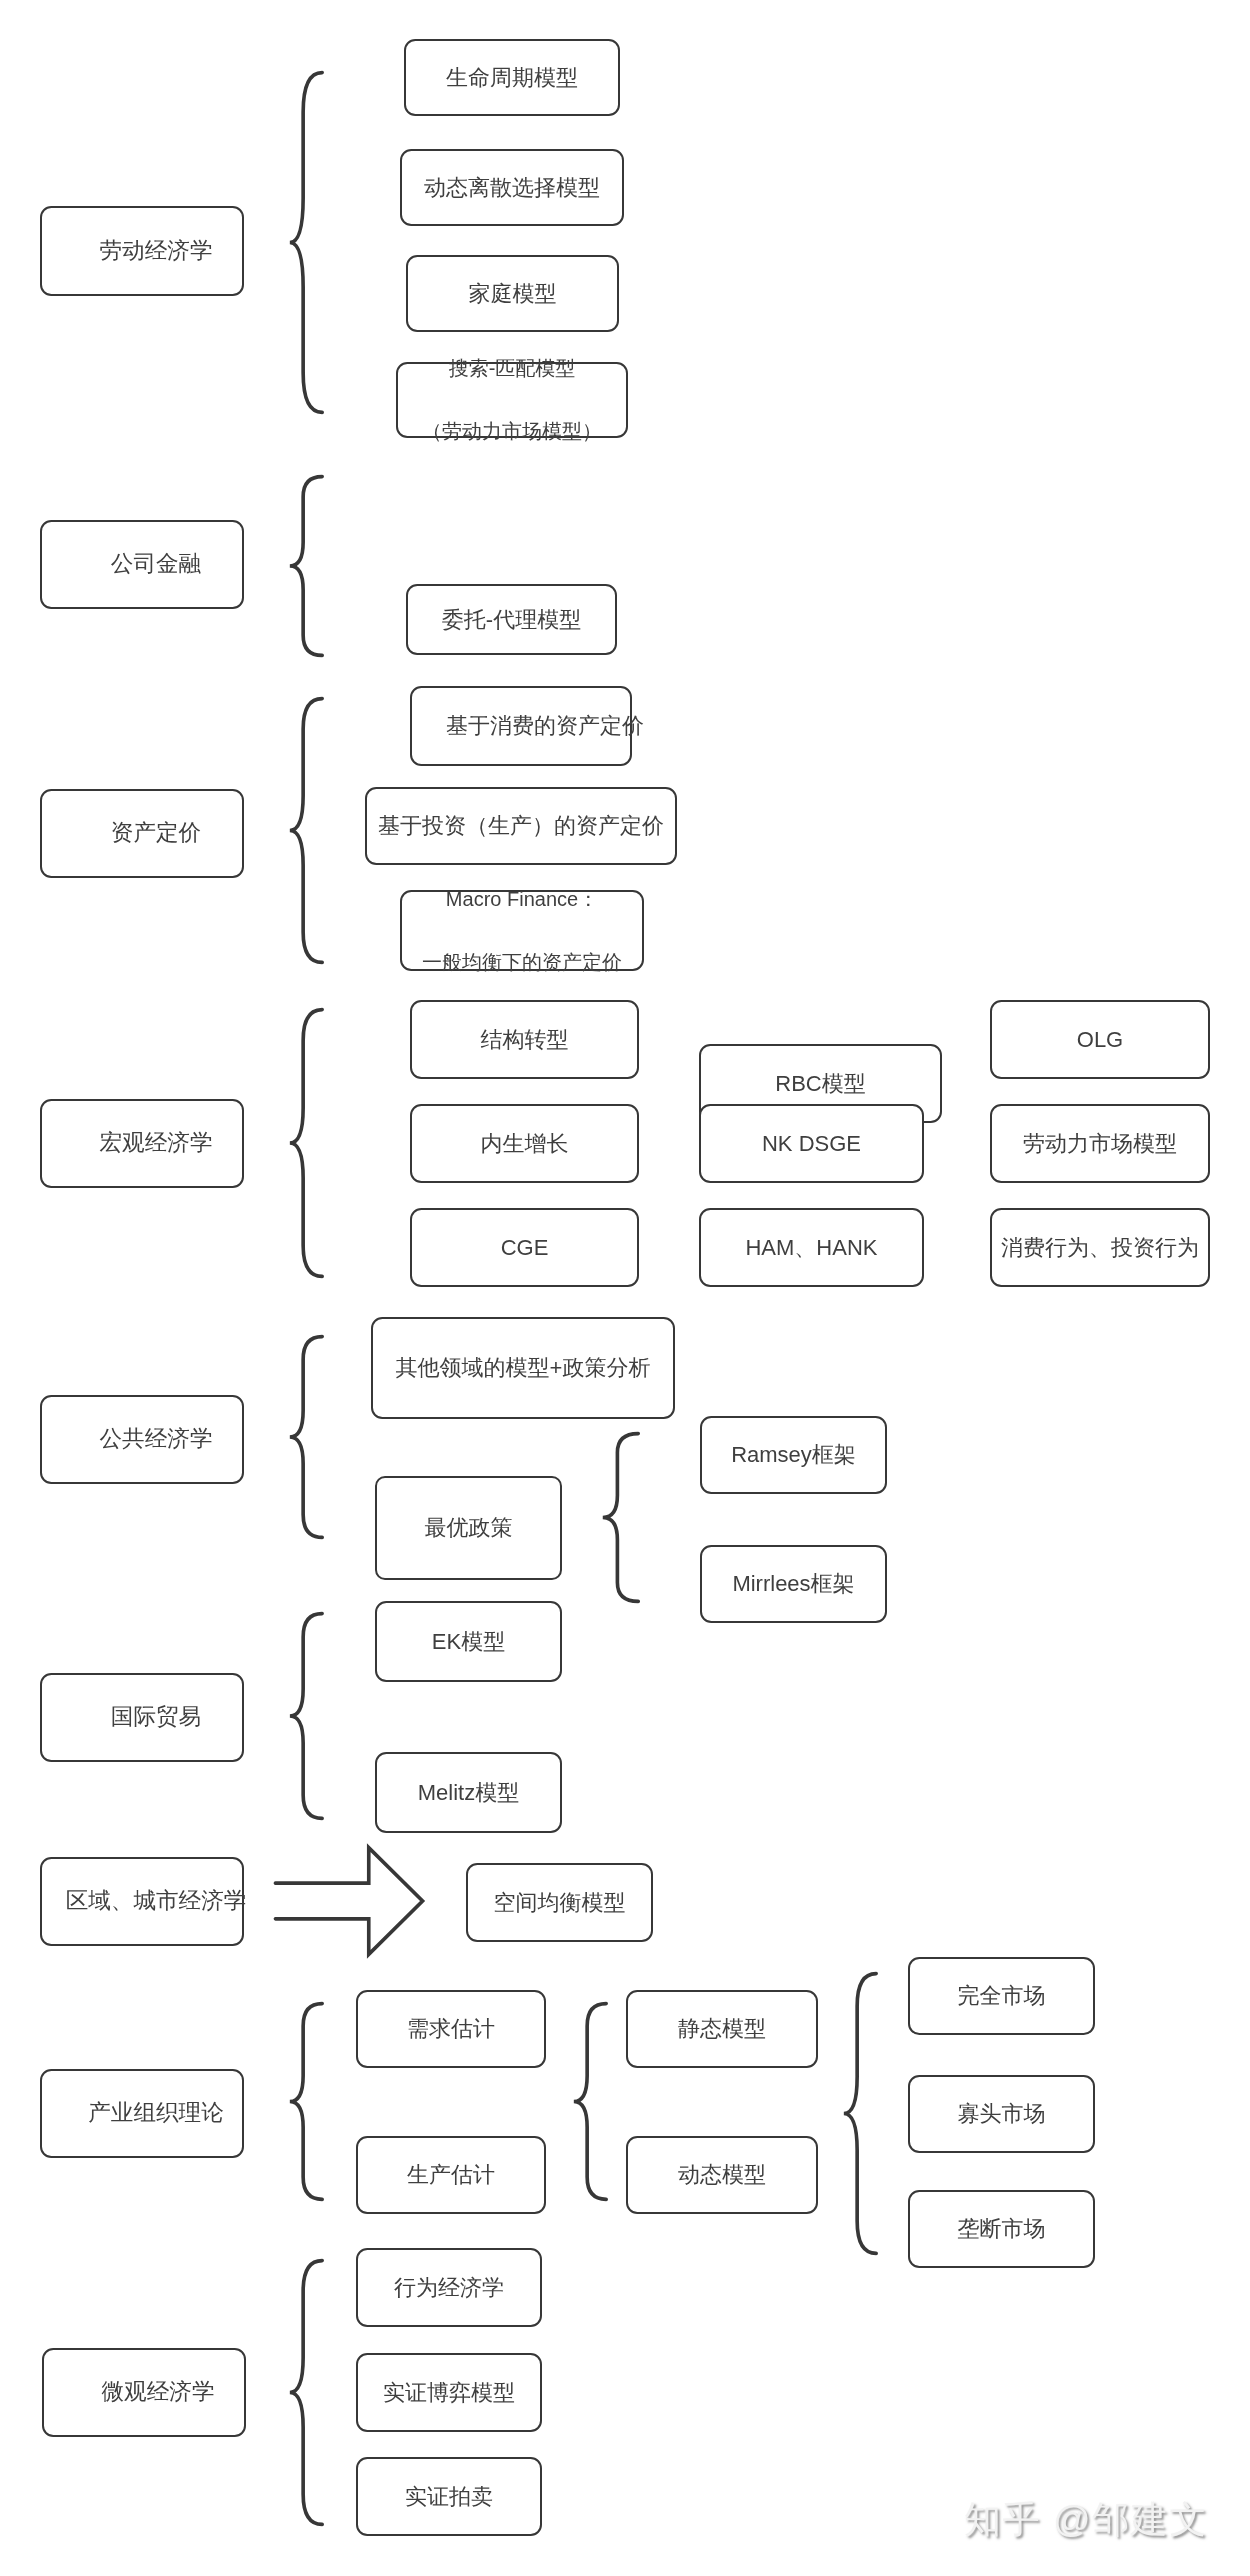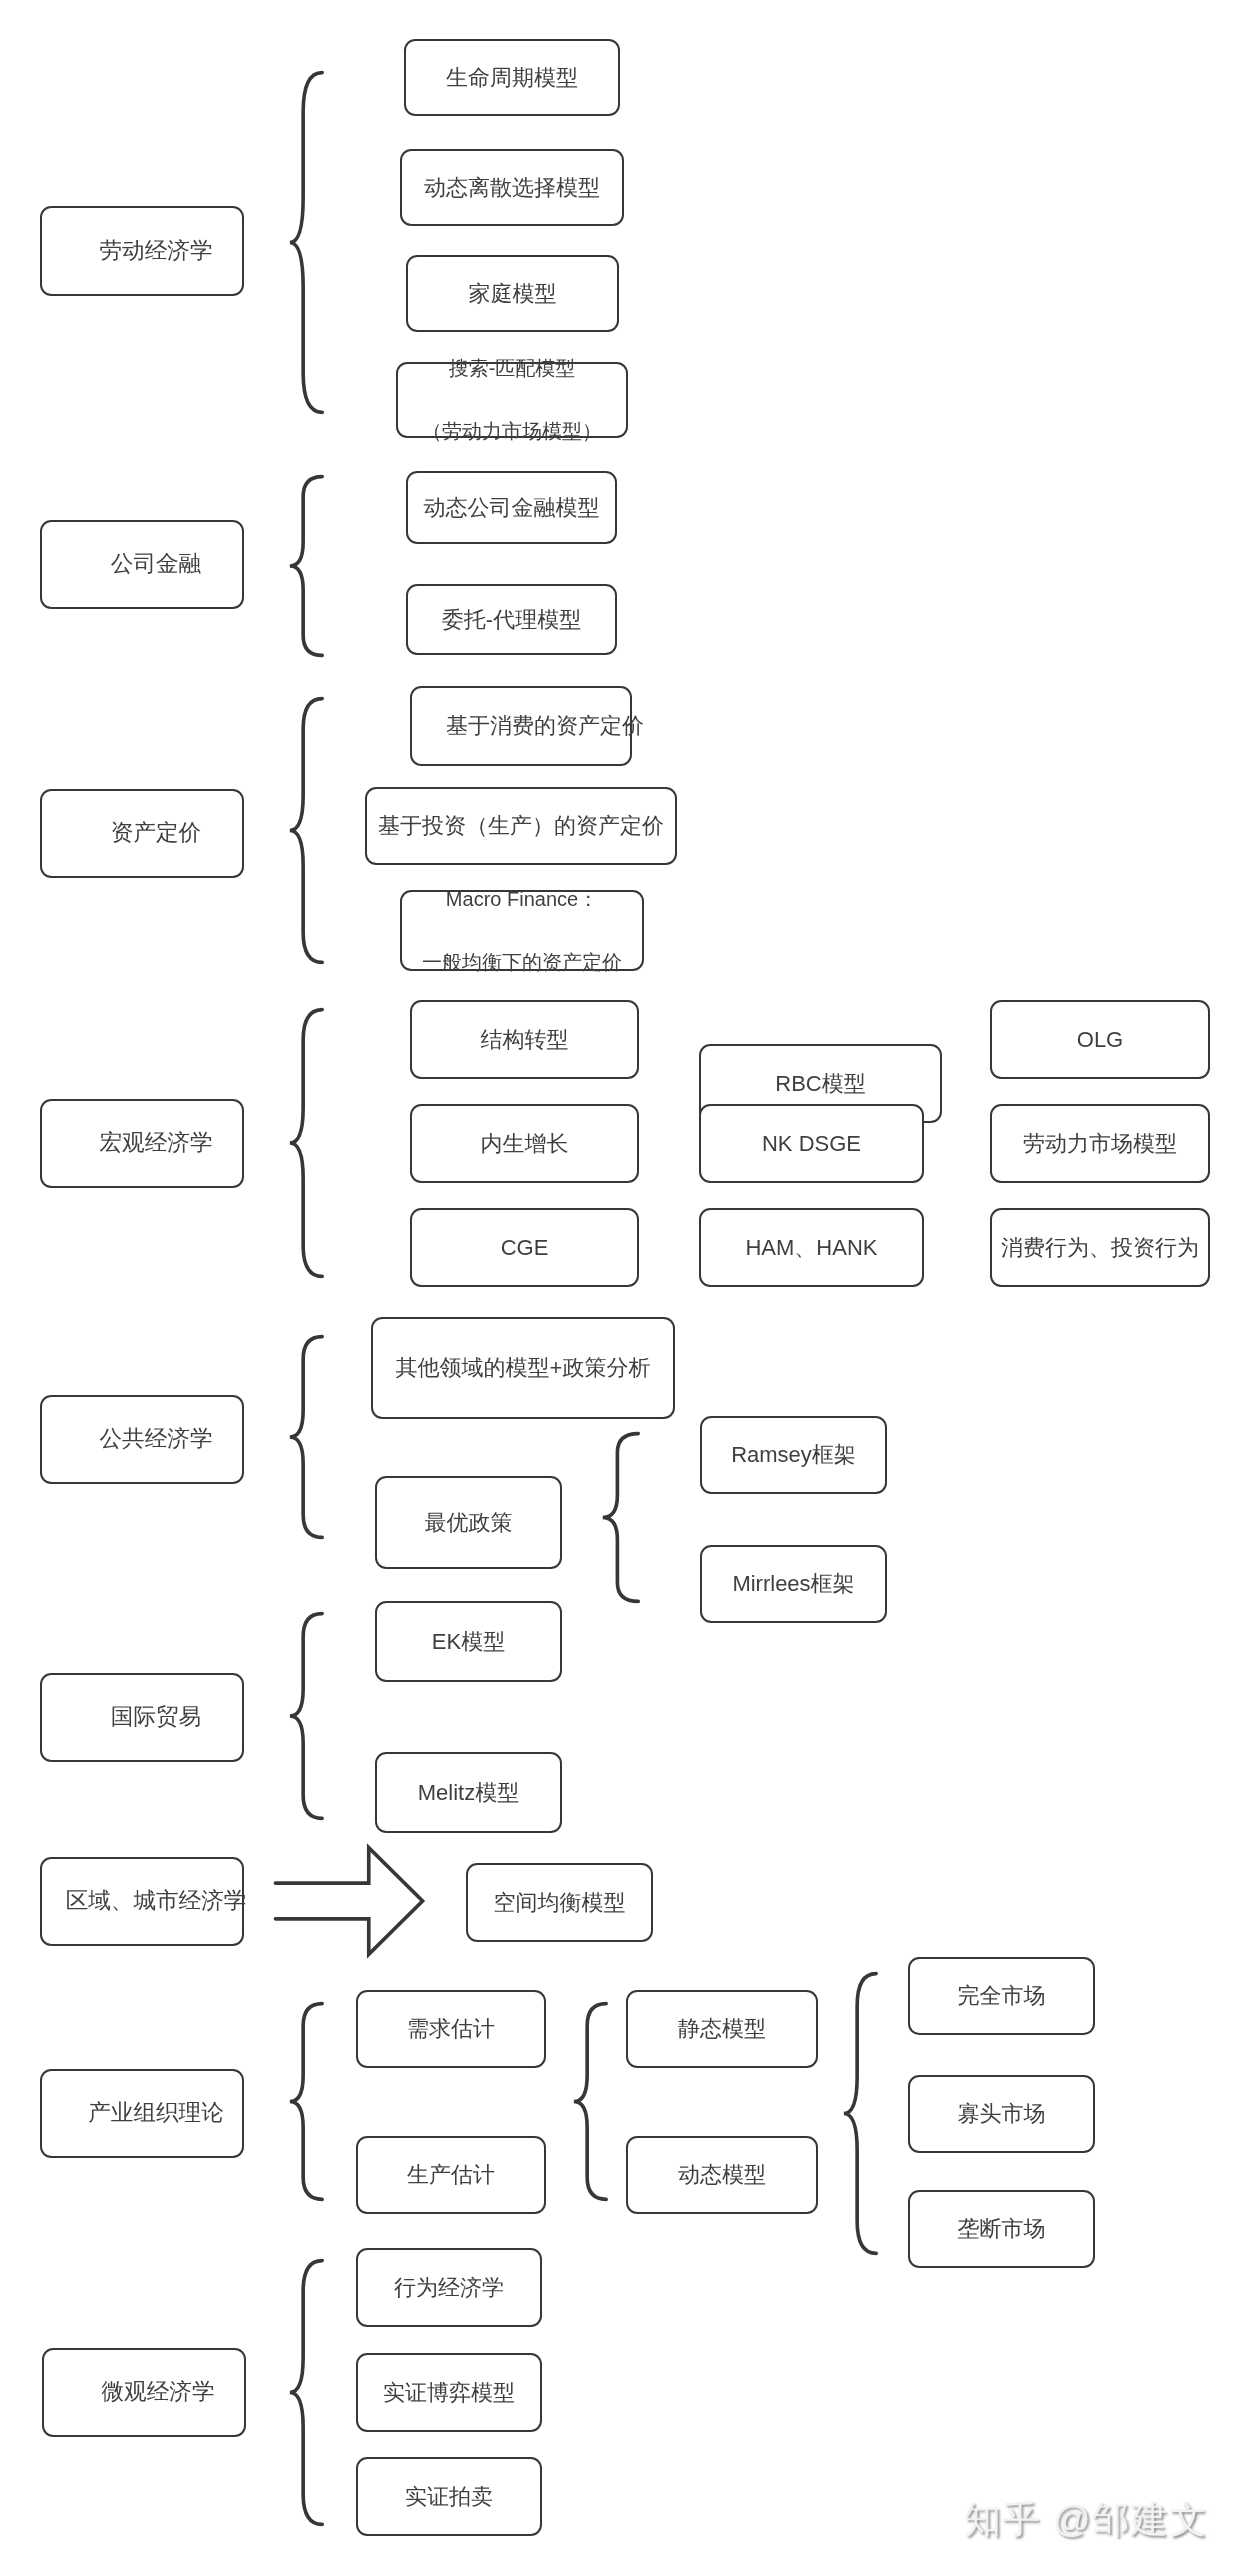--- a/index.html
+++ b/index.html
@@ -61,23 +61,20 @@
     <div class="box model small" style="left: 396px; top: 362px; width: 232px; height: 76px;">
       <div>搜索-匹配模型</div>
       <div>（劳动力市场模型）</div>
     </div>
     <svg class="connector" width="36" height="343" viewBox="0 0 44 424" style="left: 288px; top: 71px; overflow: visible;">
       <path d="M 42 2 Q 18.48 2 18.48 50.879999999999995 L 18.48 156.88 Q 18.48 212 2 212 Q 18.48 212 18.48 267.12 L 18.48 373.12 Q 18.48 422 42 422" fill="none" stroke="#373737" stroke-width="4.5" stroke-linecap="round"></path>
     </svg>
     <div class="box category" style="left: 40px; top: 520px; width: 204px; height: 89px;">
       <div>公司金融</div>
     </div>
-    <div class="box model" style="left: 406px; top: 471px; width: 211px; height: 73px;">
-      <div>动态公司金融模型</div>
-    </div>
     <div class="box model" style="left: 406px; top: 584px; width: 211px; height: 71px;">
       <div>委托-代理模型</div>
     </div>
     <svg class="connector" width="36" height="182" viewBox="0 0 44 225" style="left: 288px; top: 475px; overflow: visible;">
       <path d="M 42 2 Q 18.48 2 18.48 27 L 18.48 83.25 Q 18.48 112.5 2 112.5 Q 18.48 112.5 18.48 141.75 L 18.48 198 Q 18.48 223 42 223" fill="none" stroke="#373737" stroke-width="4.5" stroke-linecap="round"></path>
     </svg>
     <div class="box category" style="left: 40px; top: 789px; width: 204px; height: 89px;">
       <div>资产定价</div>
     </div>
     <div class="box model" style="left: 410px; top: 686px; width: 222px; height: 80px; padding-left: 48px;">
@@ -125,21 +122,21 @@
     </div>
     <svg class="connector" width="36" height="270" viewBox="0 0 44 334" style="left: 288px; top: 1008px; overflow: visible;">
       <path d="M 42 2 Q 18.48 2 18.48 40.08 L 18.48 123.58 Q 18.48 167 2 167 Q 18.48 167 18.48 210.42 L 18.48 293.92 Q 18.48 332 42 332" fill="none" stroke="#373737" stroke-width="4.5" stroke-linecap="round"></path>
     </svg>
     <div class="box category" style="left: 40px; top: 1395px; width: 204px; height: 89px;">
       <div>公共经济学</div>
     </div>
     <div class="box model" style="left: 371px; top: 1317px; width: 304px; height: 102px;">
       <div>其他领域的模型+政策分析</div>
     </div>
-    <div class="box model" style="left: 375px; top: 1476px; width: 187px; height: 93px;">
+    <div class="box model" style="left: 375px; top: 1476px; width: 187px; height: 104px; border-radius: 10px;">
       <div>最优政策</div>
     </div>
     <div class="box model" style="left: 700px; top: 1416px; width: 187px; height: 78px;">
       <div>Ramsey框架</div>
     </div>
     <div class="box model" style="left: 700px; top: 1545px; width: 187px; height: 78px;">
       <div>Mirrlees框架</div>
     </div>
     <svg class="connector" width="36" height="204" viewBox="0 0 44 252" style="left: 288px; top: 1335px; overflow: visible;">
       <path d="M 42 2 Q 18.48 2 18.48 30.24 L 18.48 93.24 Q 18.48 126 2 126 Q 18.48 126 18.48 158.76 L 18.48 221.76 Q 18.48 250 42 250" fill="none" stroke="#373737" stroke-width="4.5" stroke-linecap="round"></path>

